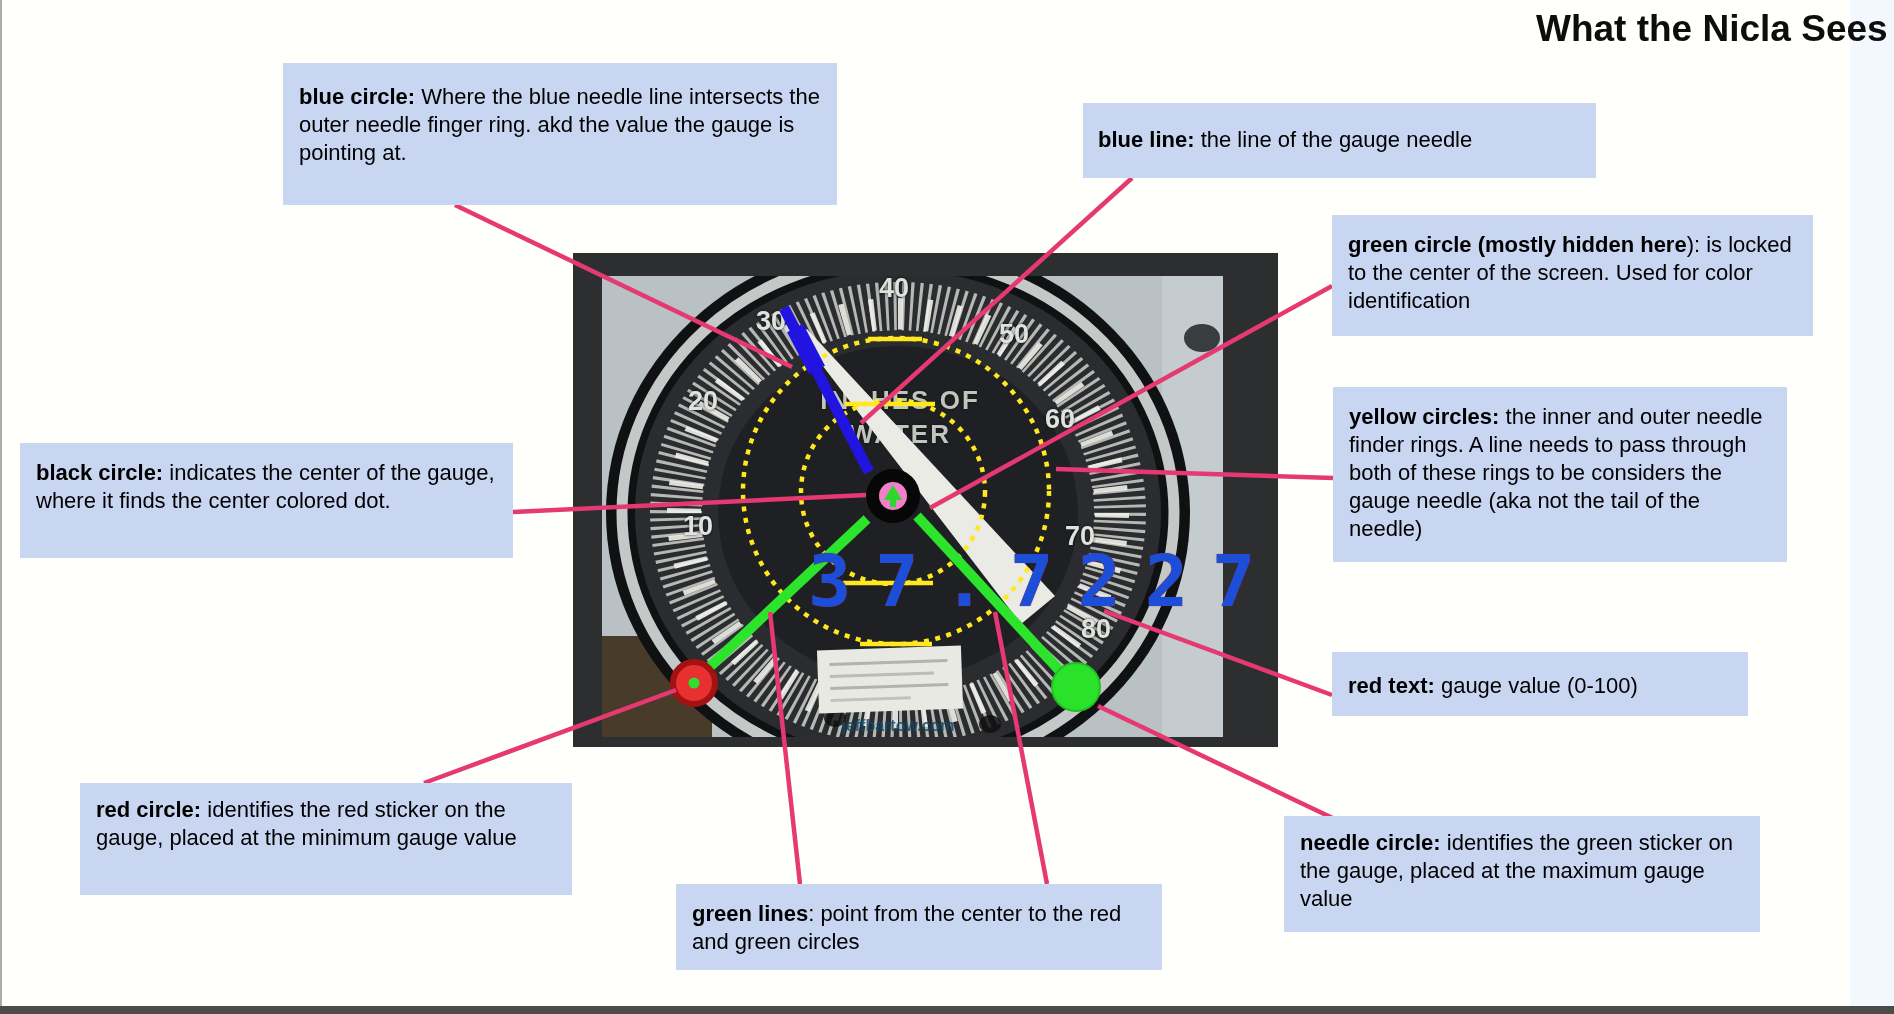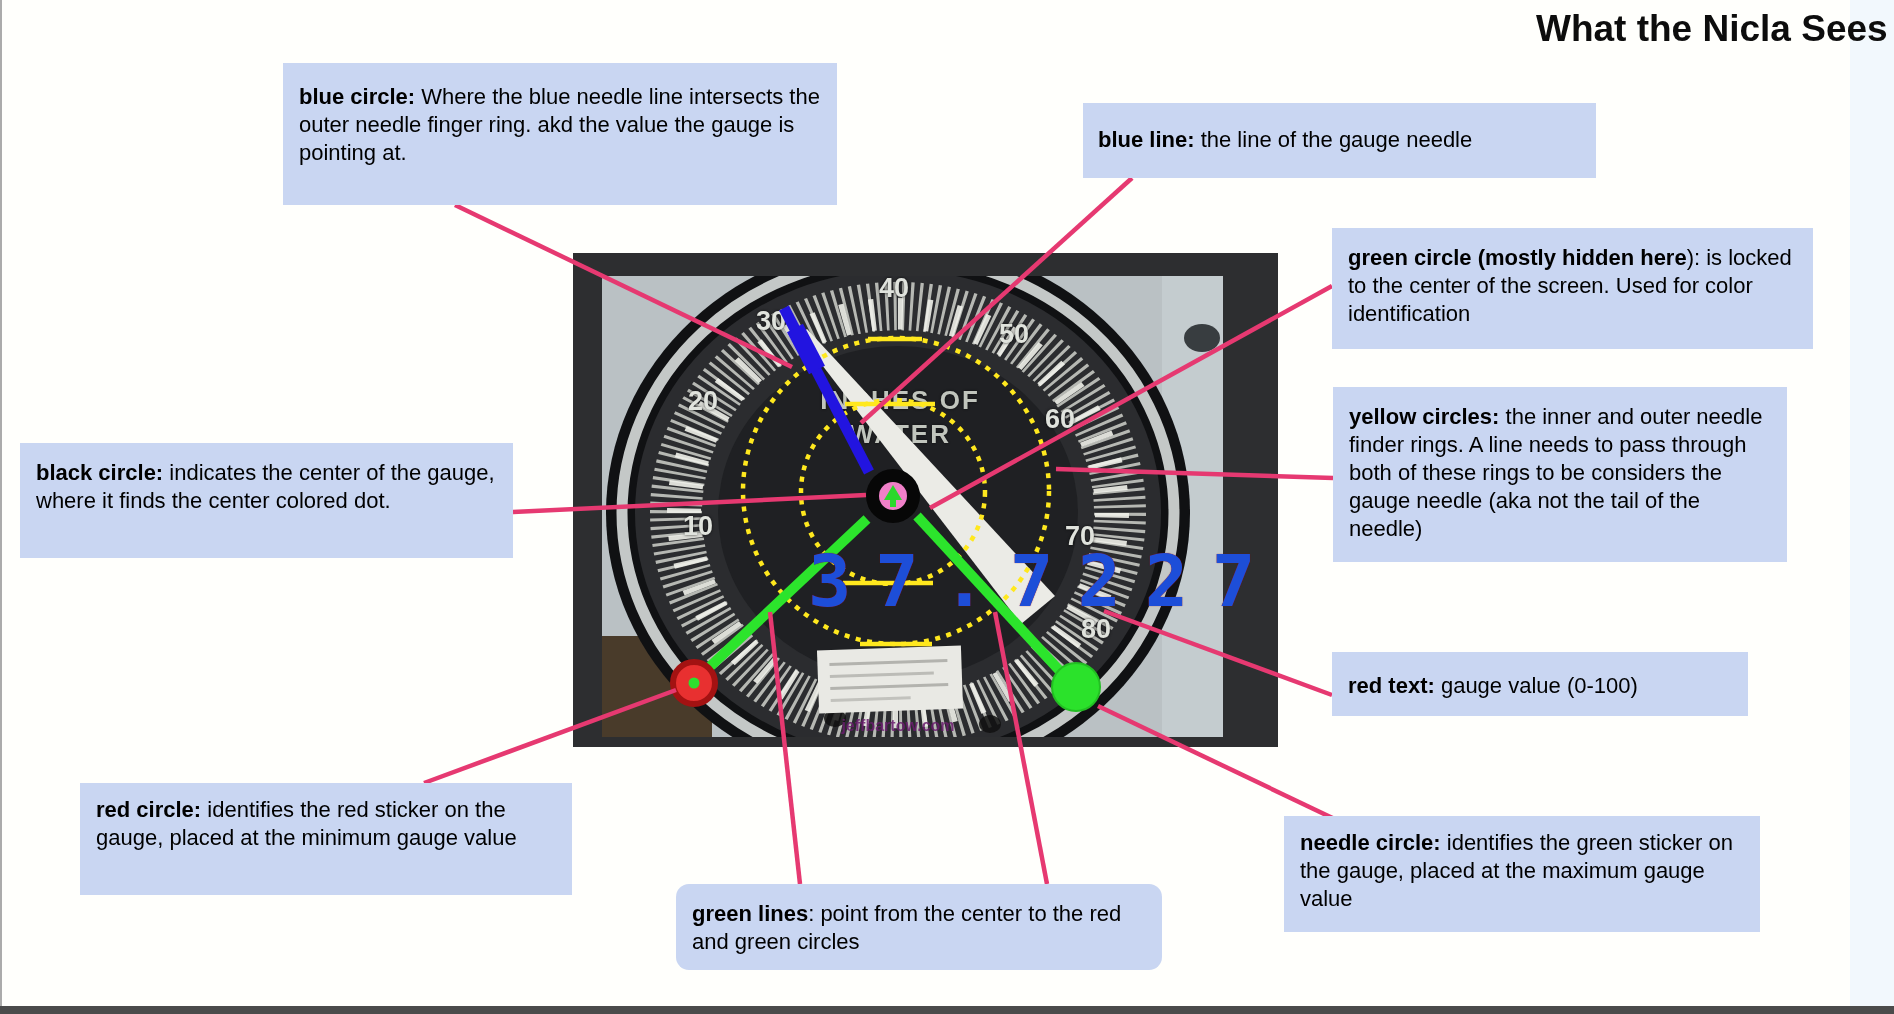--- a/index.html
+++ b/index.html
@@ -26,21 +26,21 @@
     font-size:27px;font-weight:bold;color:#e0e3dd;
     text-shadow:0 0 3px rgba(0,0,0,0.75);white-space:nowrap;
   }
   .face-text{
     position:absolute;transform:translate(-50%,-50%);
     font-size:26px;font-weight:bold;color:#cfd3c9;letter-spacing:2px;
     text-shadow:0 0 3px rgba(0,0,0,0.6);white-space:nowrap;opacity:.92;
   }
   .watermark{
     position:absolute;transform:translate(-50%,-50%);
-    font-size:16px;font-weight:bold;color:#701a75;opacity:.85;white-space:nowrap;
+    font-size:16px;font-weight:bold;color:#0c4a6e;opacity:.85;white-space:nowrap;
   }
   .overlay-svg{position:absolute;left:602px;top:276px;width:621px;height:461px;z-index:3;}
 
   .gauge-value{
     position:absolute;left:808px;top:556px;width:440px;height:50px;z-index:4;
     font-family:"DejaVu Sans Mono", monospace;font-weight:bold;
     font-size:72px;line-height:50px;letter-spacing:24px;color:#1d4ed8;
     text-shadow:0 0 1px #a00;white-space:nowrap;
   }
 
@@ -48,26 +48,26 @@
   .ann line{stroke:#e63971;stroke-width:4.5;}
 
   
   .callout{
     position:absolute;background:#c9d6f2;color:#000;
     font-size:22px;line-height:28px;padding:16px;box-sizing:border-box;z-index:6;
   }
   .callout b{font-weight:bold;}
   .co1{left:283px;top:63px;width:554px;height:142px;padding-top:20px;}
   .co2{left:1083px;top:103px;width:513px;height:75px;padding-top:23px;padding-left:15px;}
-  .co3{left:1332px;top:228px;width:481px;height:121px;}
+  .co3{left:1332px;top:215px;width:481px;height:121px;}
   .co4{left:1333px;top:387px;width:454px;height:175px;}
   .co5{left:20px;top:443px;width:493px;height:115px;}
   .co6{left:1332px;top:652px;width:416px;height:64px;padding-top:20px;}
   .co7{left:80px;top:783px;width:492px;height:112px;padding-top:13px;}
-  .co8{left:676px;top:884px;width:486px;height:86px;border-radius:13px;}
+  .co8{left:676px;top:884px;width:486px;height:86px;}
   .co9{left:1284px;top:816px;width:476px;height:116px;padding-top:13px;}
 </style>
 </head>
 <body>
 
 <div class="left-edge"></div>
 <div class="right-strip"></div>
 <div class="bottom-bar"></div>
 
 <div class="page-title">What the Nicla Sees</div>

